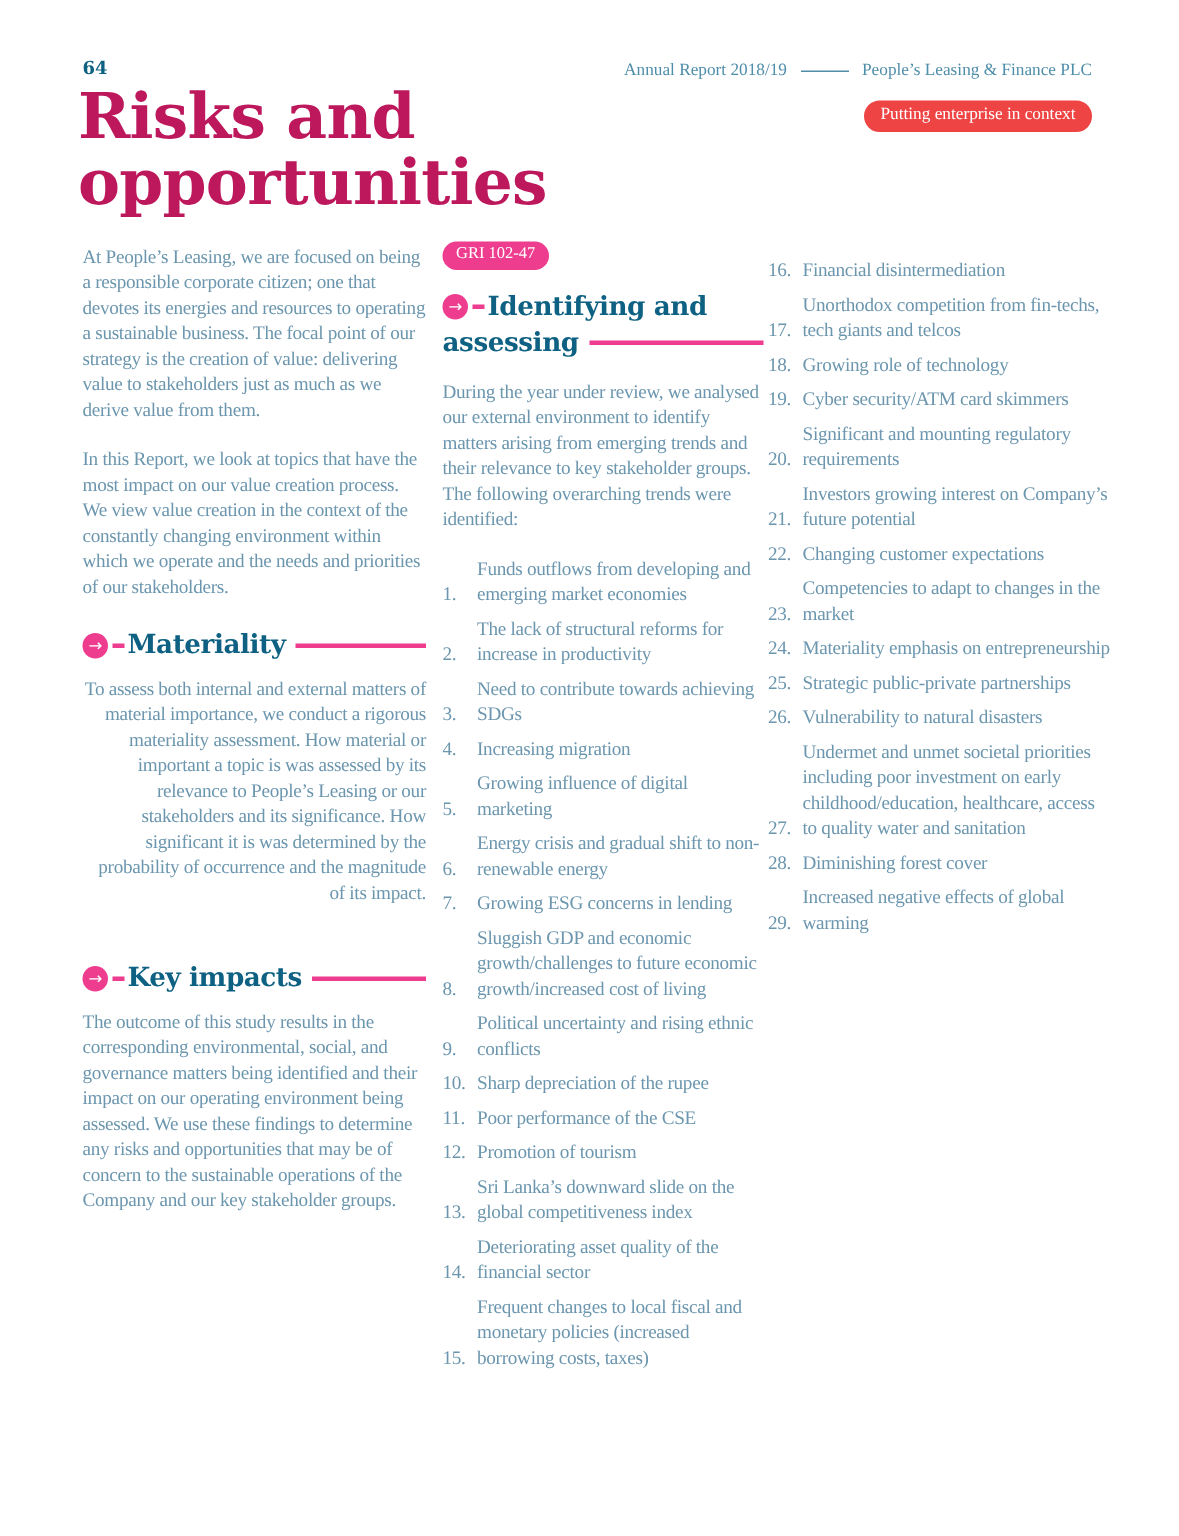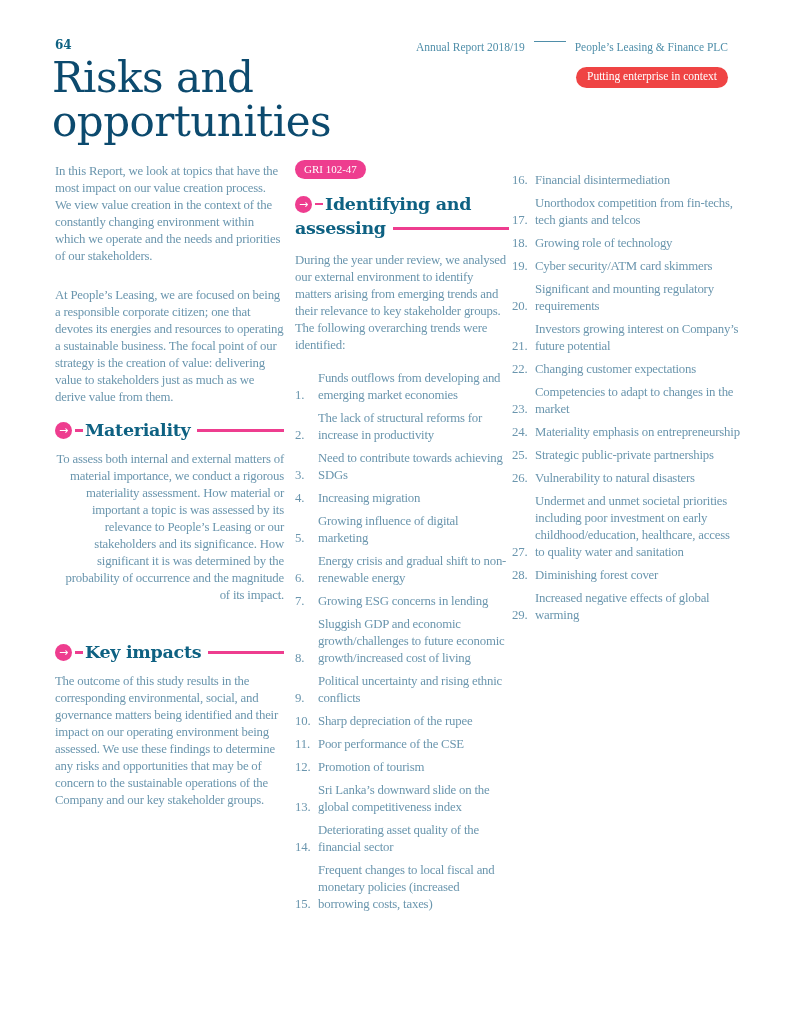--- a/index.html
+++ b/index.html
@@ -16,21 +16,21 @@
     left: 55px; top: 38px;
     font-family: "DejaVu Serif", serif;
     font-weight: bold;
     font-size: 12px;
     color: #0e6182;
   }
   .header-right {
     position: absolute;
     right: 58px; top: 41px;
     display: flex;
-    align-items: flex-start;
+    align-items: center;
     gap: 9px;
     font-size: 11.5px;
     color: #4f8ea9;
     white-space: nowrap;
   }
   .header-rule { width: 32px; height: 1px; background: #4f8ea9; }
   .context-badge {
     position: absolute;
     right: 58px; top: 67px;
     background: #ef4444;
@@ -39,25 +39,25 @@
     line-height: 1;
     padding: 4px 11px 5px;
     border-radius: 11px;
     white-space: nowrap;
   }
   .title {
     position: absolute;
     left: 52px; top: 56px;
     margin: 0;
     font-family: "DejaVu Serif", serif;
-    font-weight: normal;
+    font-weight: bold;
     font-size: 42px;
     line-height: 44px;
     letter-spacing: -0.5px;
-    color: #0c4a6e;
+    color: #be185d;
   }
   .col {
     position: absolute;
     font-size: 12.8px;
     line-height: 17px;
     letter-spacing: -0.2px;
     color: #6b96ae;
   }
   .col1 { left: 55px;  top: 163px; width: 229px; }
   .col2 { left: 295px; top: 160px; width: 214px; }
@@ -112,22 +112,22 @@
     <span>Annual Report 2018/19</span>
     <span class="header-rule"></span>
     <span>People’s Leasing &amp; Finance PLC</span>
   </div>
 
   <div class="context-badge">Putting enterprise in context</div>
 
   <h1 class="title"><span>Risks and</span><br><span>opportunities</span></h1>
 
   <div class="col col1">
+    <p class="body">At People’s Leasing, we are focused on being a responsible corporate citizen; one that devotes its energies and resources to operating a sustainable business. The focal point of our strategy is the creation of value: delivering value to stakeholders just as much as we derive value from them.</p>
     <p class="body" style="margin-bottom:22px;">In this Report, we look at topics that have the most impact on our value creation process. We view value creation in the context of the constantly changing environment within which we operate and the needs and priorities of our stakeholders.</p>
-    <p class="body">At People’s Leasing, we are focused on being a responsible corporate citizen; one that devotes its energies and resources to operating a sustainable business. The focal point of our strategy is the creation of value: delivering value to stakeholders just as much as we derive value from them.</p>
 
     <div class="sec-heading">
       <span class="h-icon">
           <span class="arrow">→</span>
         </span>
       <span class="h-dash"></span>
       <span class="h-text">Materiality</span>
       <span class="h-rule"></span>
     </div>
     <p class="body" style="margin-bottom:40px;text-align:right;">To assess both internal and external matters of material importance, we conduct a rigorous materiality assessment. How material or important a topic is was assessed by its relevance to People’s Leasing or our stakeholders and its significance. How significant it is was determined by the probability of occurrence and the magnitude of its impact.</p>

